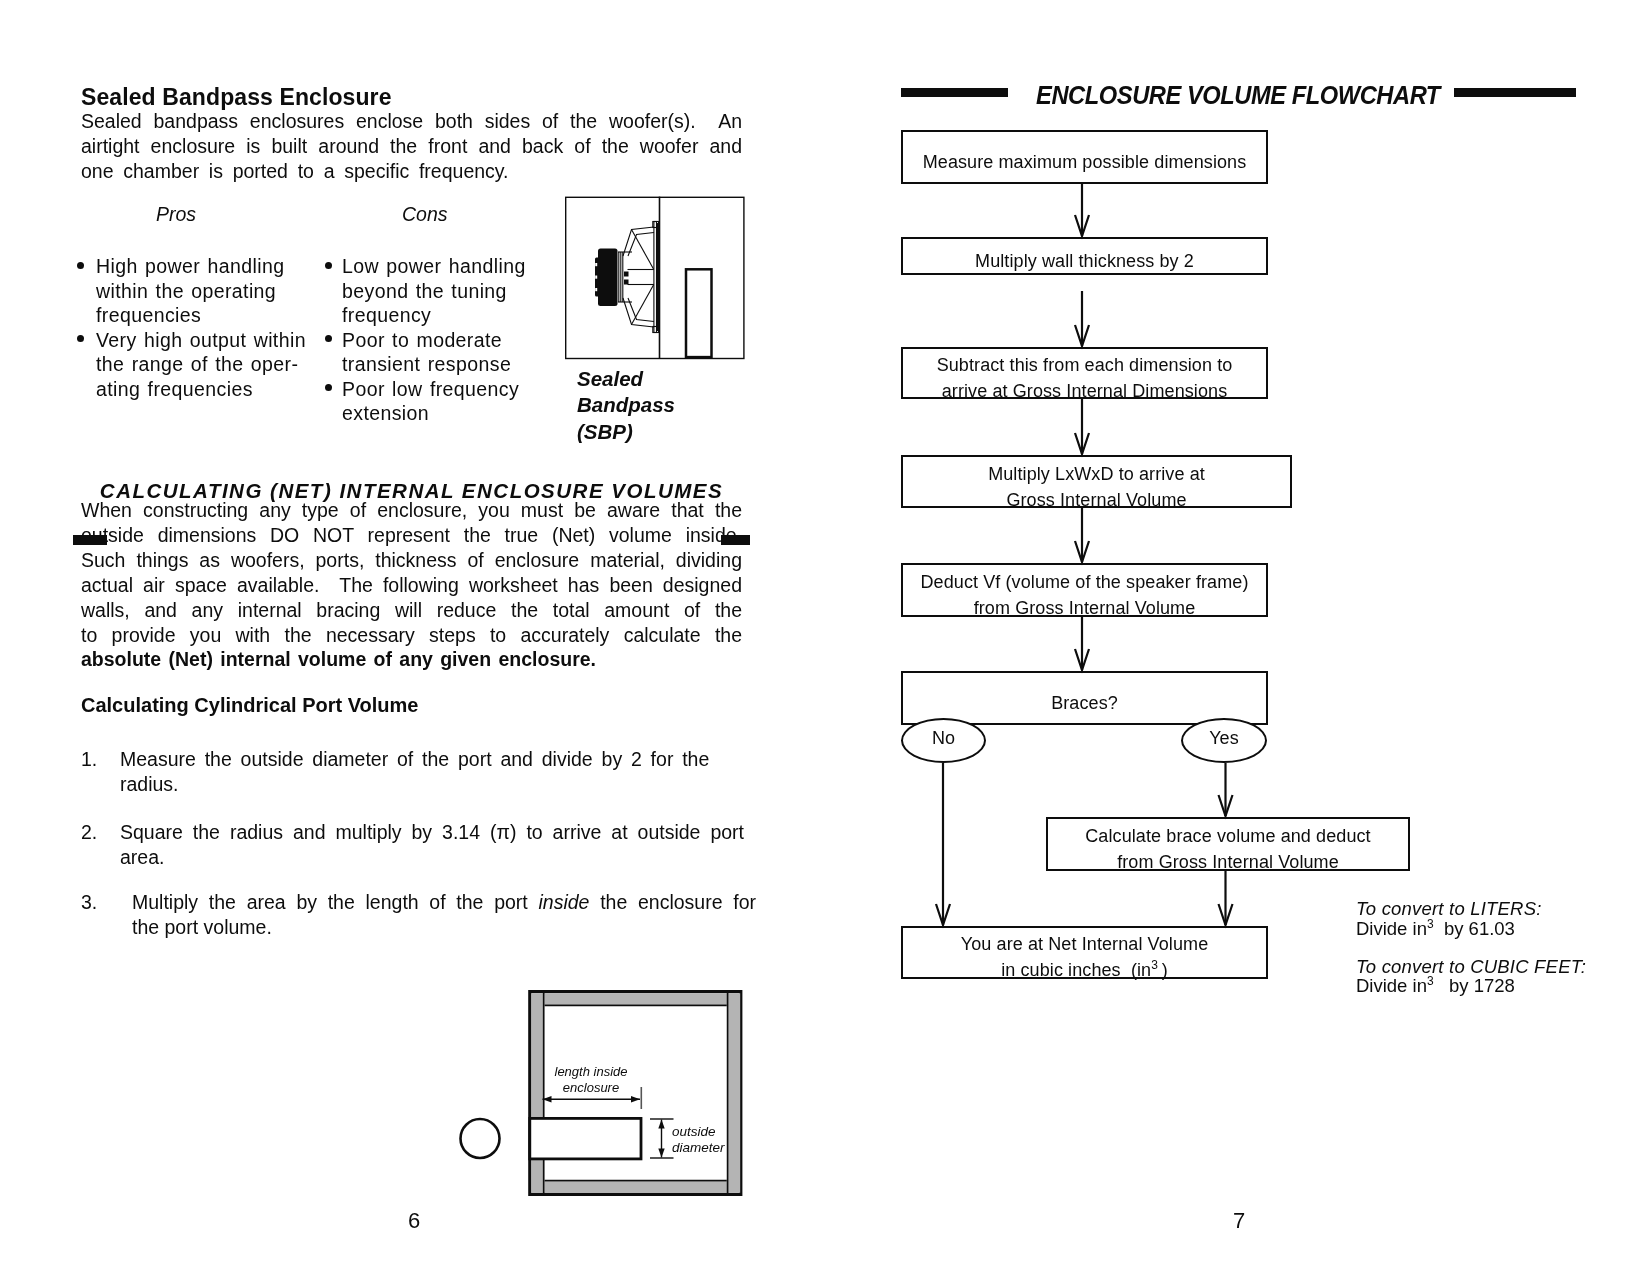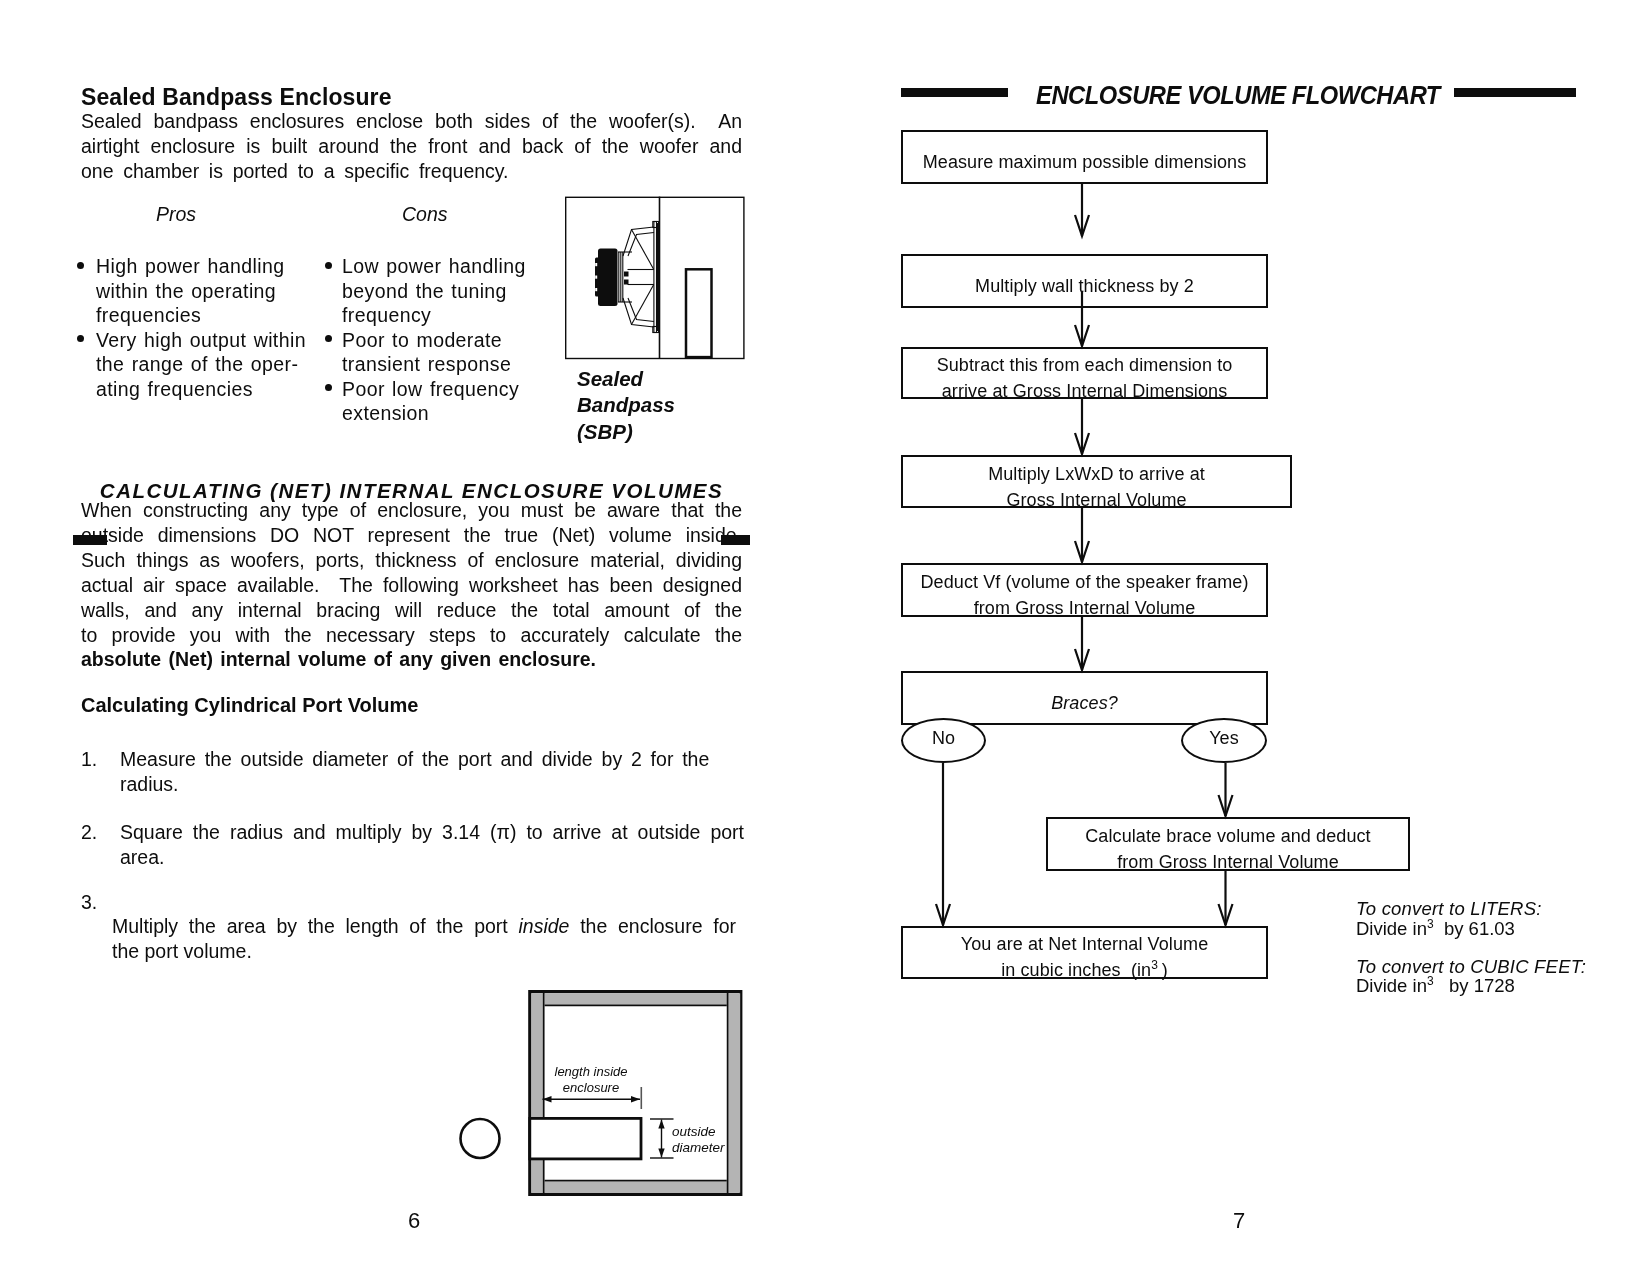--- a/index.html
+++ b/index.html
@@ -100,21 +100,21 @@
 <div>radius.</div>
 </div>
 
 <div class="abs body19" style="left:81px;top:820px;line-height:25px;">2.</div>
 <div class="abs body19" style="left:120px;top:820px;width:624px;line-height:25px;">
 <div class="j">Square the radius and multiply by 3.14 (π) to arrive at outside port</div>
 <div>area.</div>
 </div>
 
 <div class="abs body19" style="left:81px;top:890px;line-height:25px;">3.</div>
-<div class="abs body19" style="left:112px;top:890px;width:624px;line-height:25px;margin-top:24px;">
+<div class="abs body19" style="left:132px;top:890px;width:624px;line-height:25px;">
 <div class="j">Multiply the area by the length of the port <span class="i">inside</span> the enclosure for</div>
 <div>the port volume.</div>
 </div>
 
 <svg class="abs" style="left:455px;top:985px;" width="300" height="215" viewBox="0 0 300 215">
 <g>
 <rect x="74.8" y="6.6" width="211" height="202.8" fill="#fff" stroke="#0d0d0d" stroke-width="3.2"></rect>
 <rect x="76.4" y="8.2" width="11.6" height="125.2" fill="#b4b4b4"></rect>
 <rect x="76.4" y="172" width="11.6" height="36" fill="#b4b4b4"></rect>
 <rect x="273.2" y="8.2" width="12" height="199.6" fill="#b4b4b4"></rect>
@@ -147,25 +147,25 @@
 </svg>
 
 <div class="abs" style="left:408px;top:1210px;font-size:22px;line-height:1;">6</div>
 <div class="abs" style="left:1233px;top:1210px;font-size:22px;line-height:1;">7</div>
 
 <div class="abs" style="left:901px;top:88px;width:107px;height:9px;background:#0d0d0d;"></div>
 <div class="abs" style="left:1454px;top:88px;width:122px;height:9px;background:#0d0d0d;"></div>
 <div class="abs b i" style="left:1238px;top:83px;transform:translateX(-50%) scaleX(0.93);transform-origin:center;white-space:nowrap;font-size:25.5px;letter-spacing:-0.5px;line-height:1;">ENCLOSURE VOLUME FLOWCHART</div>
 
 <div class="fcbox" style="left:901px;top:130px;width:367px;height:54px;">Measure maximum possible dimensions</div>
-<div class="fcbox" style="left:901px;top:254px;width:367px;height:54px;">Multiply wall thickness by 2</div>
+<div class="fcbox" style="left:901px;top:237px;width:367px;height:38px;">Multiply wall thickness by 2</div>
 <div class="fcbox" style="left:901px;top:347px;width:367px;height:52px;">Subtract this from each dimension to<br>arrive at Gross Internal Dimensions</div>
 <div class="fcbox" style="left:901px;top:455px;width:391px;height:53px;">Multiply LxWxD to arrive at<br>Gross Internal Volume</div>
 <div class="fcbox" style="left:901px;top:563px;width:367px;height:54px;">Deduct Vf (volume of the speaker frame)<br>from Gross Internal Volume</div>
-<div class="fcbox" style="left:901px;top:671px;width:367px;height:54px;font-style:italic;">Braces?</div>
+<div class="fcbox" style="left:901px;top:671px;width:367px;height:54px;">Braces?</div>
 <div class="fcbox" style="left:1046px;top:817px;width:364px;height:54px;">Calculate brace volume and deduct<br>from Gross Internal Volume</div>
 <div class="fcbox" style="left:901px;top:926px;width:367px;height:53px;">
     <span style="white-space:nowrap">You are at Net Internal Volume<br>in cubic inches&nbsp; (in<sup class="s3">3</sup> )</span>
   </div>
 
 <div class="fcbox ell" style="left:901px;top:718px;width:85px;height:45px;border-radius:50%;z-index:3;">No</div>
 <div class="fcbox ell" style="left:1181px;top:718px;width:86px;height:45px;border-radius:50%;z-index:3;">Yes</div>
 
 <svg class="abs" style="left:880px;top:100px;z-index:2;" width="560" height="900" viewBox="880 100 560 900">
 <g stroke="#0d0d0d" stroke-width="2.2" fill="none">

